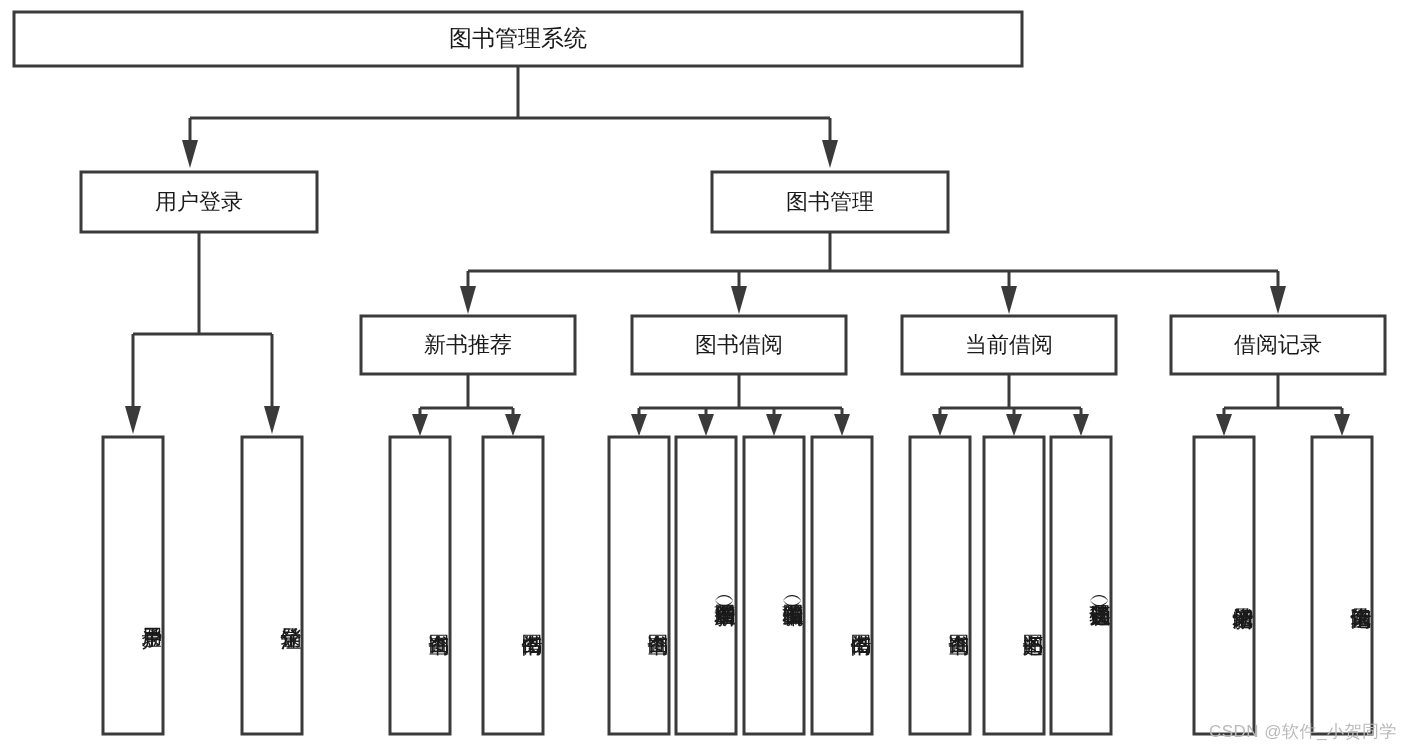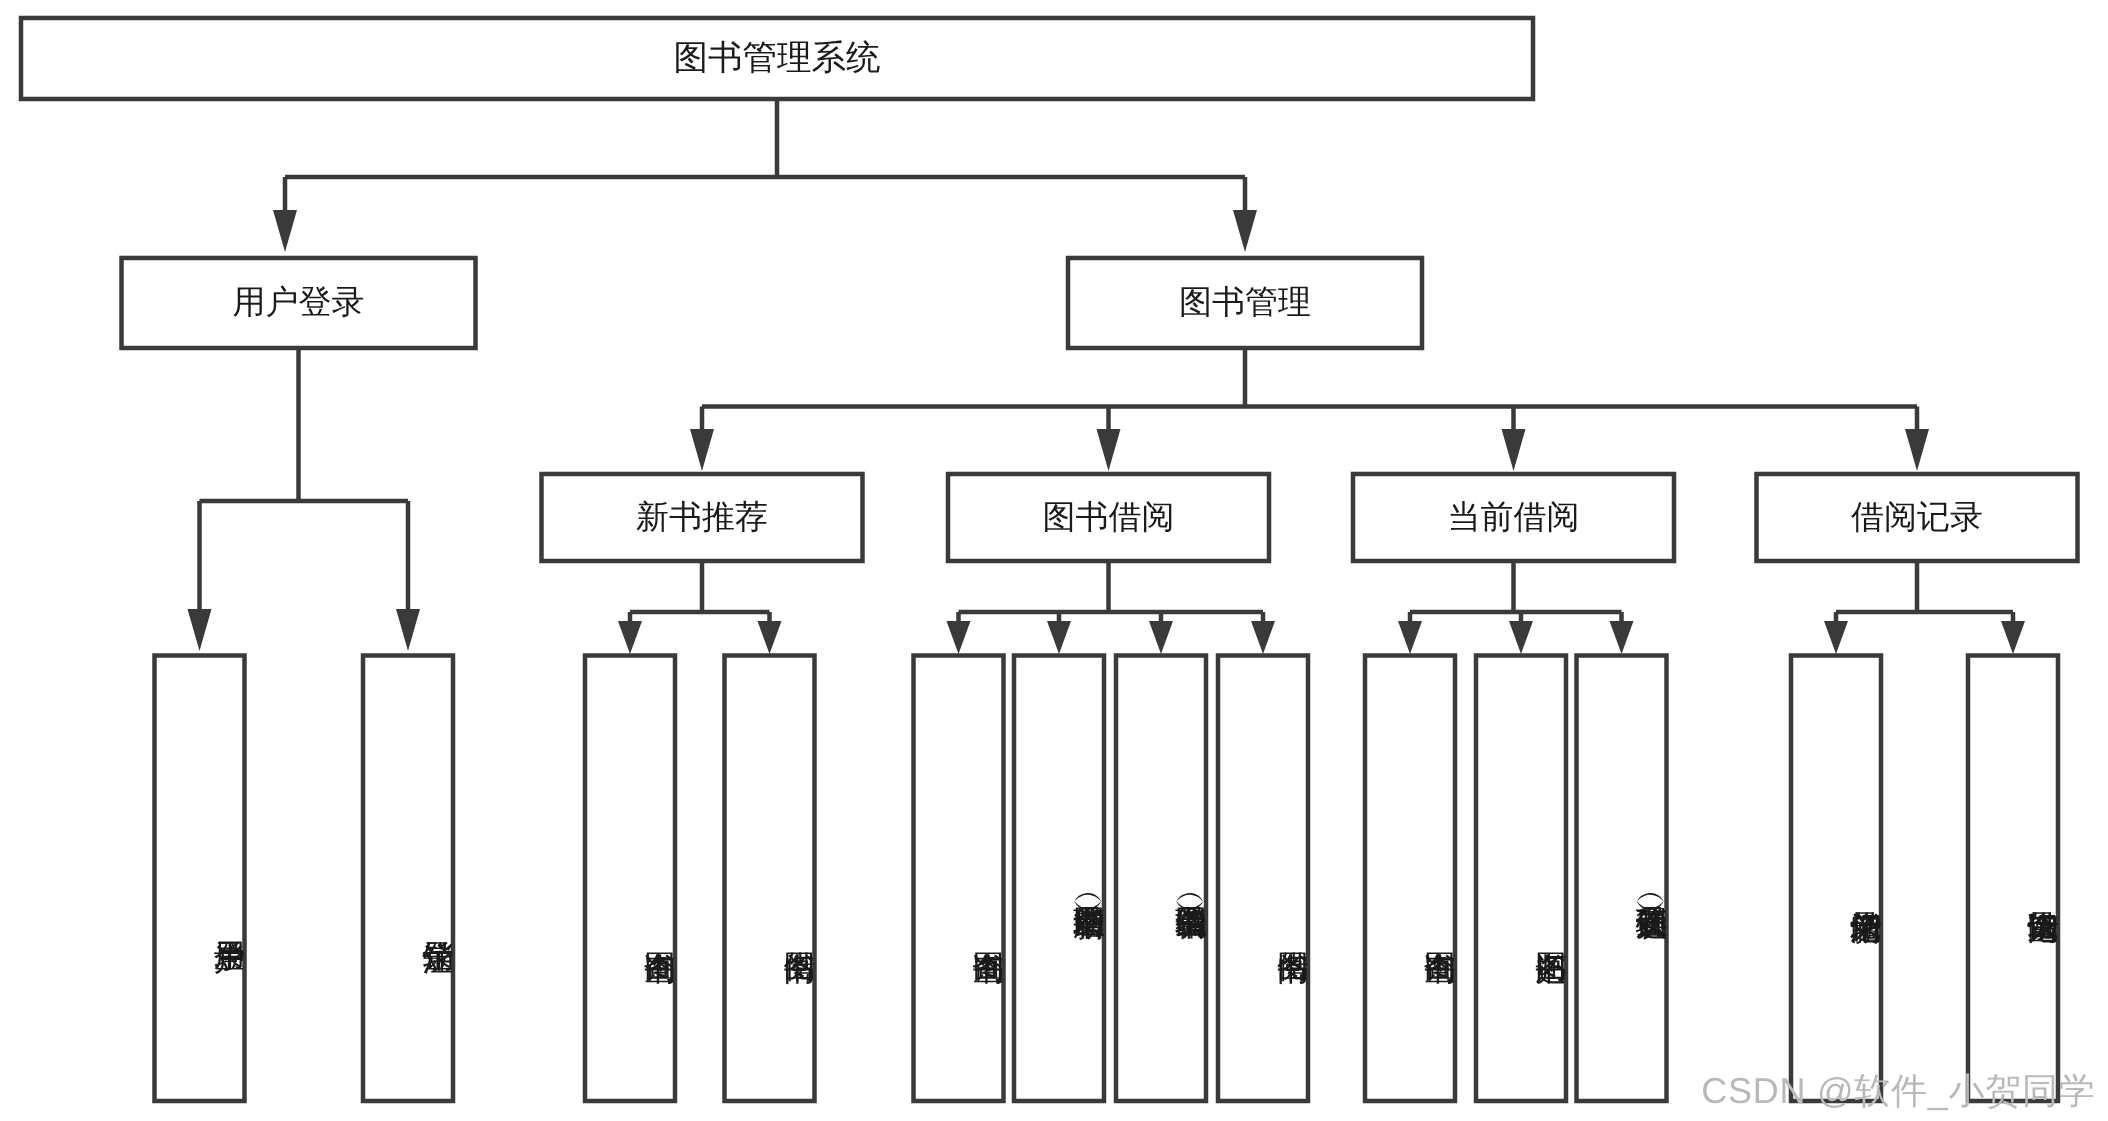--- a/index.html
+++ b/index.html
@@ -69,21 +69,21 @@
     display: flex;
     align-items: flex-start;
     justify-content: center;
     pointer-events: none;
   }
   .watermark {
     position: absolute;
     right: 8px;
     bottom: 4px;
     font-family: "Liberation Sans", "DejaVu Sans", sans-serif;
-    font-size: 24px;
+    font-size: 17px;
     color: #b9b9b9;
     letter-spacing: 0.5px;
     white-space: nowrap;
   }
 </style>
 </head>
 <body>
 
 <div id="diagram-root">
 

